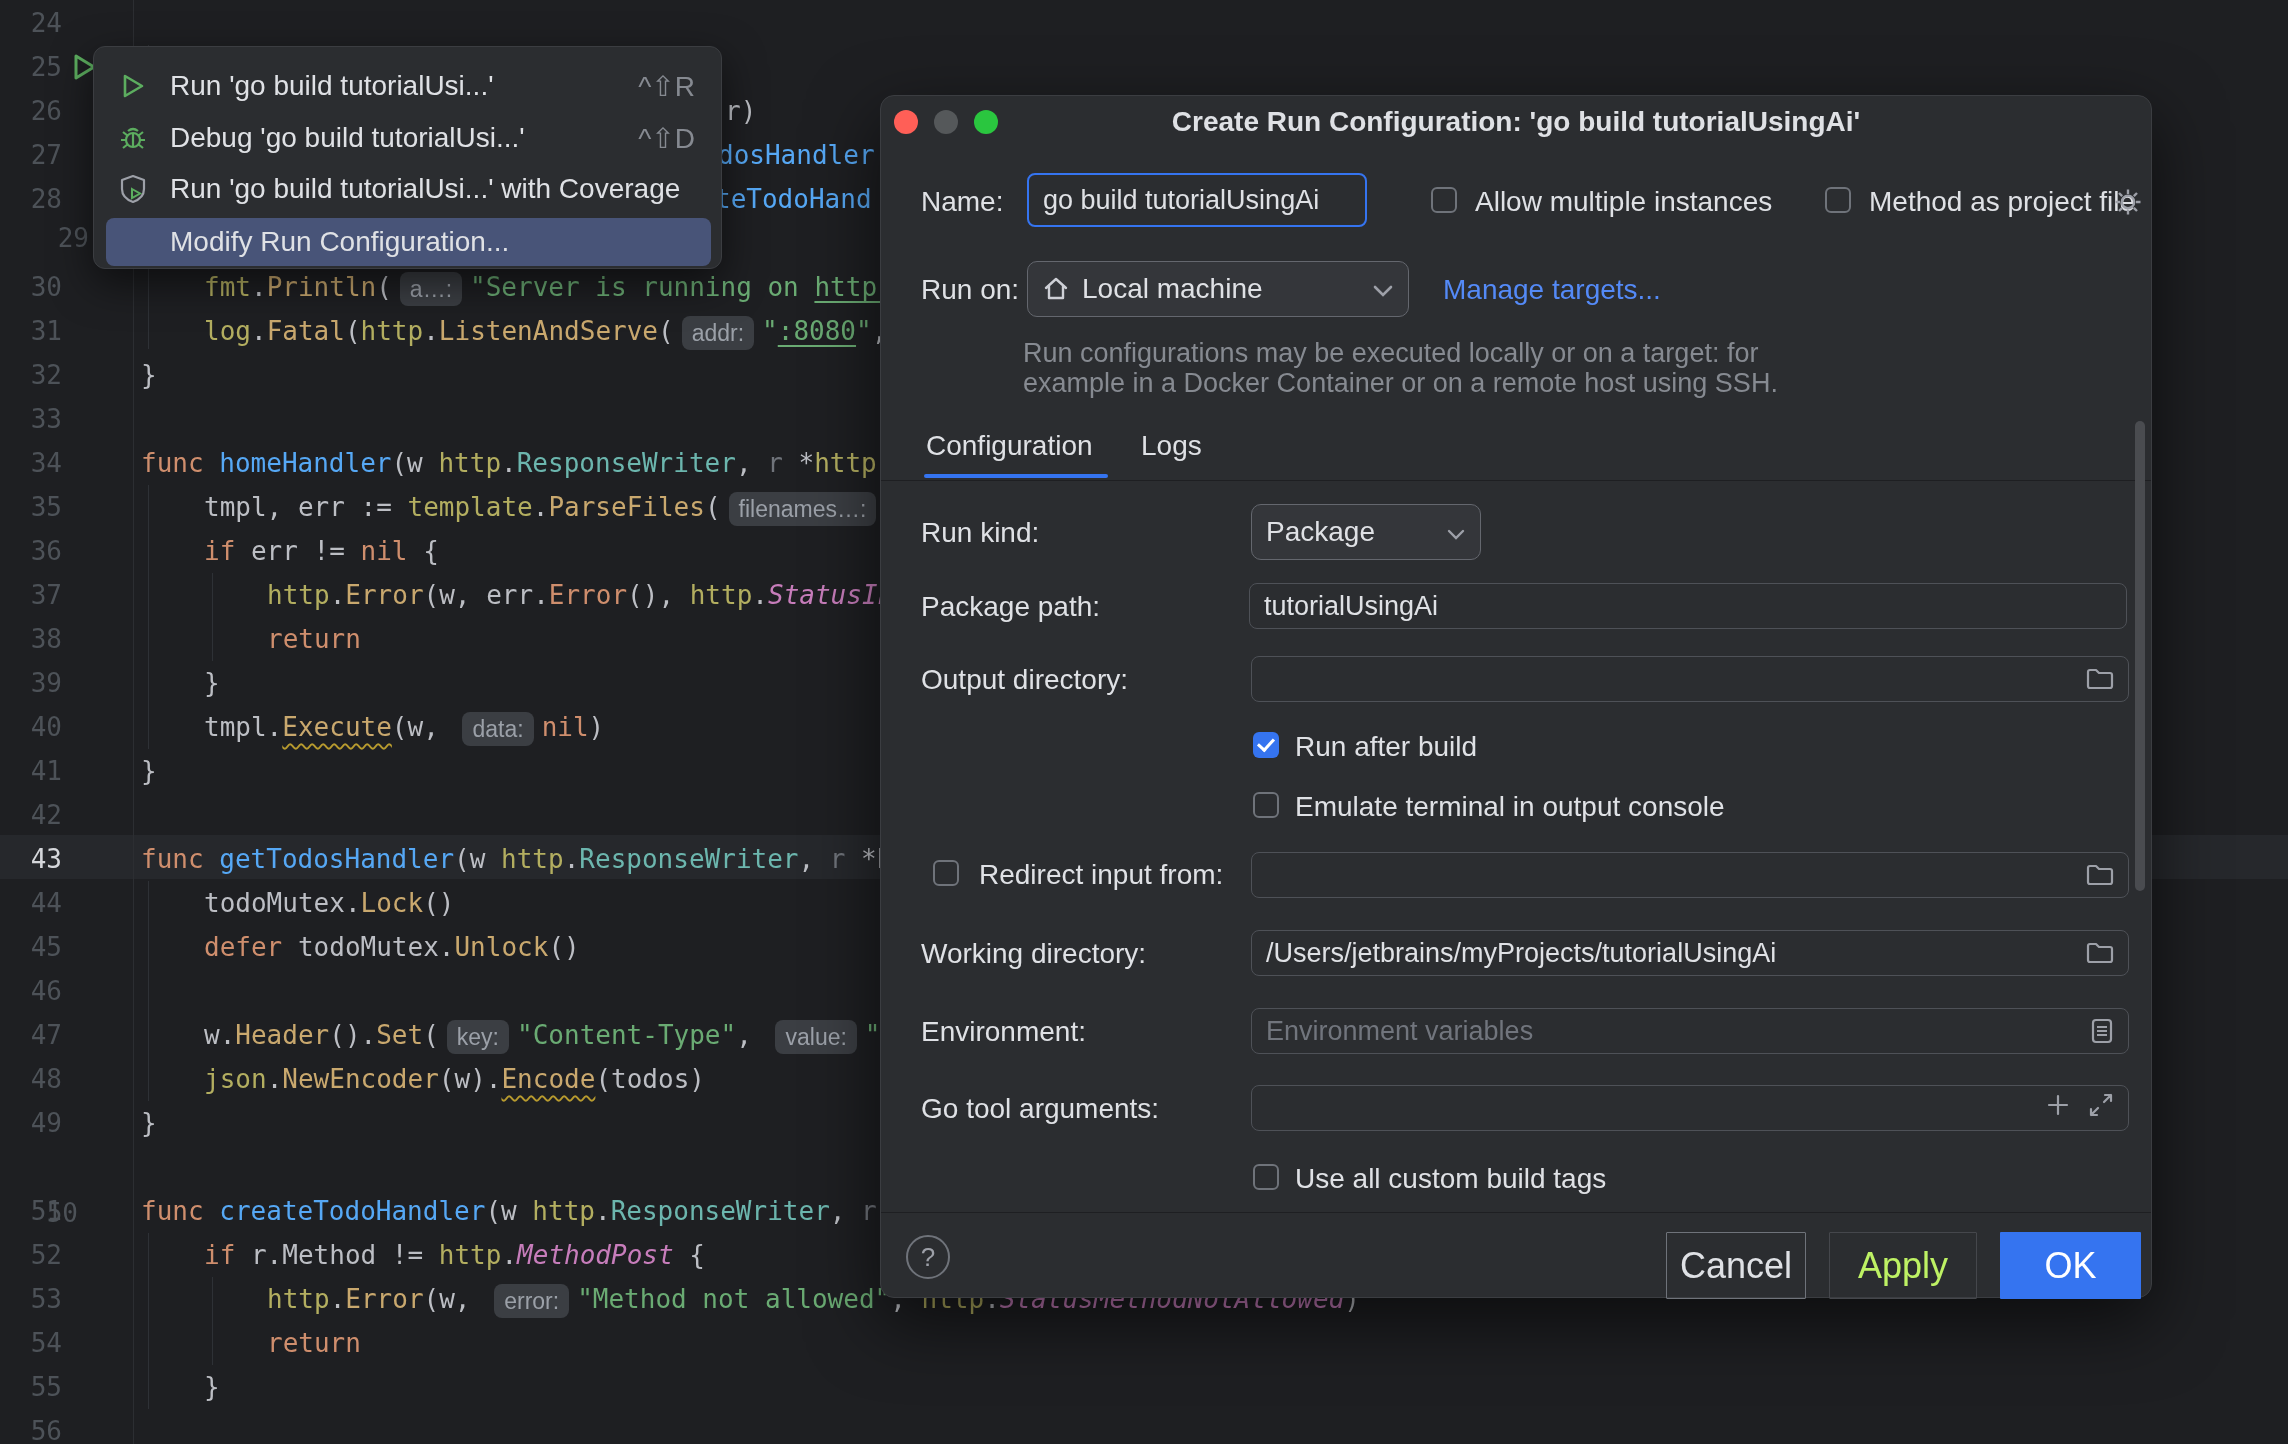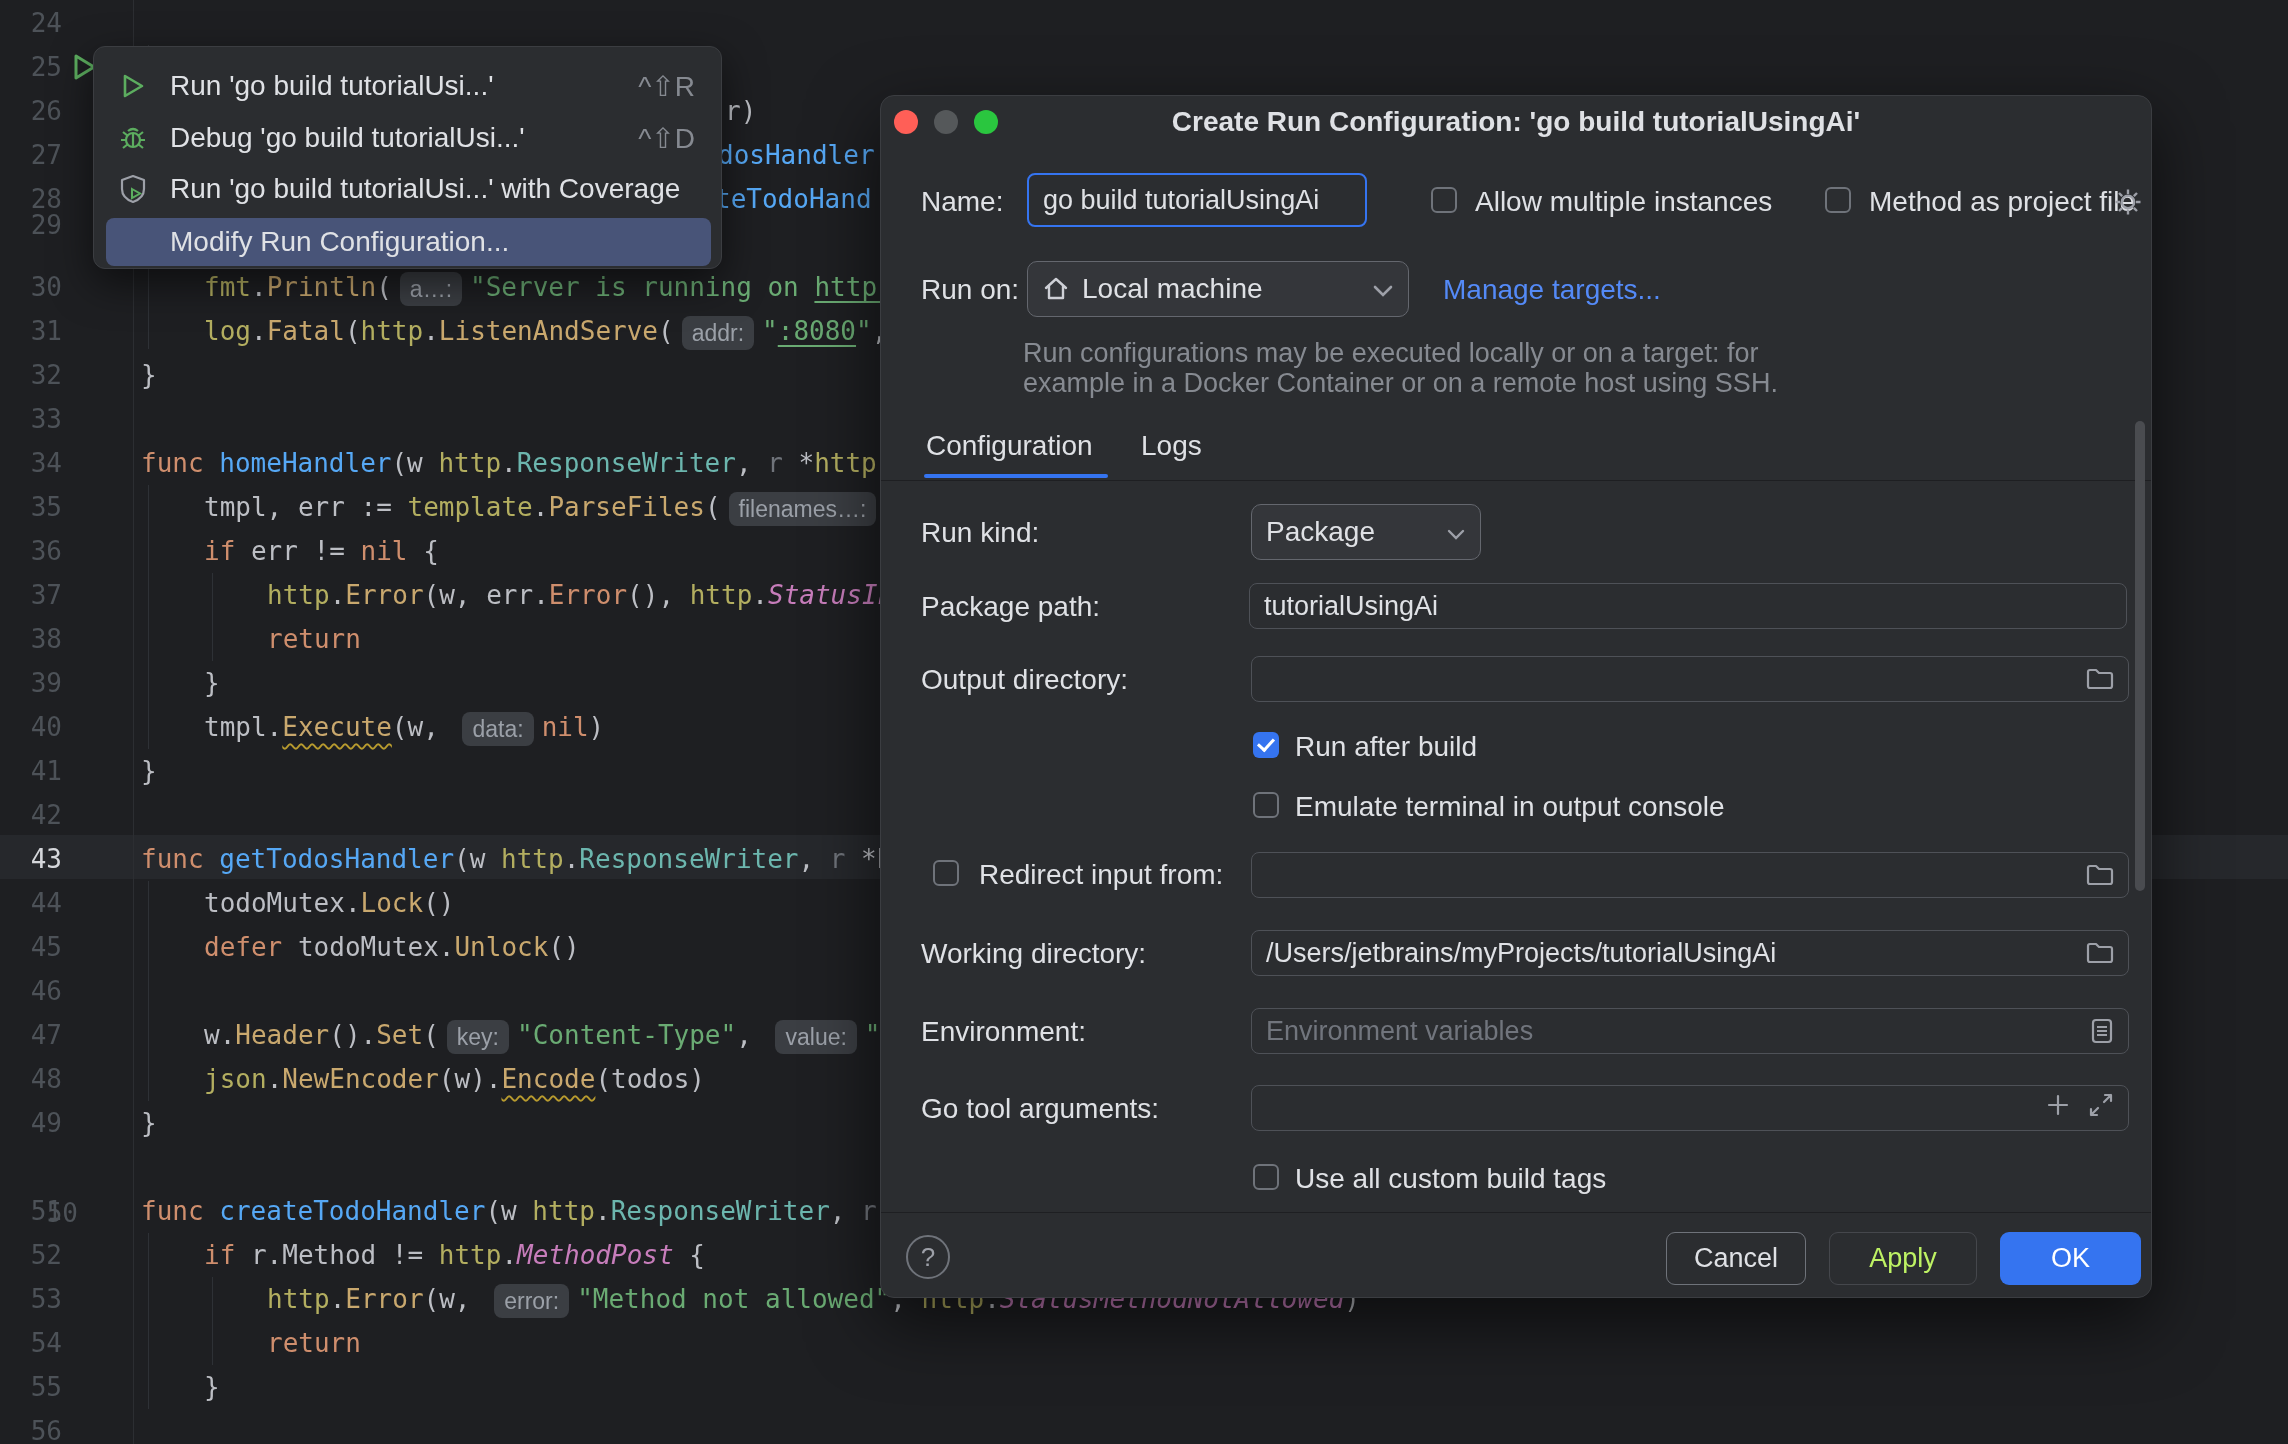--- a/index.html
+++ b/index.html
@@ -55,21 +55,21 @@
       box-sizing:border-box;background:transparent;}
   .cbx.checked{border:none;background:#3574F0;}
   .cbx.checked::after{content:"";position:absolute;left:8px;top:3px;width:7px;height:13px;
       border:solid #fff;border-width:0 3px 3px 0;transform:rotate(42deg);}
   .cbx-label{position:absolute;font-size:28px;color:#DFE1E5;white-space:nowrap;}
   .link{position:absolute;font-size:28px;color:#548AF7;white-space:nowrap;cursor:pointer;}
   .desc{position:absolute;font-size:27px;color:#868A91;line-height:30px;white-space:nowrap;}
   .tab{position:absolute;font-size:28px;color:#DFE1E5;}
   .tab-underline{position:absolute;height:4px;border-radius:2px;background:#3574F0;}
   .hsep{position:absolute;left:0;right:0;height:1px;background:#1E1F22;}
-  .btn{position:absolute;height:53px;border-radius:9px;font-size:27px;display:flex;
+  .btn{position:absolute;height:67px;border-radius:1px;font-size:36px;display:flex;
       align-items:center;justify-content:center;box-sizing:border-box;}
   .btn-outline{border:1px solid #6F737A;color:#DFE1E5;background:transparent;}
   .btn-disabled{border:1px solid #45474C;color:#bef264;background:transparent;}
   .btn-primary{background:#3574F0;color:#FFFFFF;}
   #help-circle{position:absolute;left:25px;top:1139px;width:44px;height:44px;border:2px solid #6F737A;
       border-radius:50%;box-sizing:border-box;color:#9DA0A8;font-size:26px;display:flex;
       align-items:center;justify-content:center;}
   #dlg-scrollbar{position:absolute;left:1254px;top:325px;width:10px;height:470px;
       background:#4A4C50;border-radius:5px;}
 </style>
@@ -90,21 +90,21 @@
     <div class="indent-guide" style="left:212px;top:1277px;height:88px"></div>
     <div id="code-lines">
         <div class="gutter-num" style="top: 1px;">24</div>
         <div class="gutter-num" style="top: 45px;">25</div>
         <div class="gutter-num" style="top: 89px;">26</div>
         <div class="code-line" style="top: 89px; left: 725px;"><span class="tk-p">r)</span></div>
         <div class="gutter-num" style="top: 133px;">27</div>
         <div class="code-line" style="top: 133px; left: 718px;"><span class="tk-f">dosHandler</span></div>
         <div class="gutter-num" style="top: 177px;">28</div>
         <div class="code-line" style="top: 177px; left: 715px;"><span class="tk-f">teTodoHand</span></div>
-        <div class="gutter-num" style="top: 203px;">29</div>
+        <div class="gutter-num" style="top: 216px; padding-left: 27px;">29</div>
         <div class="gutter-num" style="top: 265px;">30</div>
         <div class="code-line" style="top: 265px; left: 204px;"><span class="tk-g">fmt</span><span class="tk-p">.</span><span class="tk-c">Println</span><span class="tk-p">(</span><span class="inlay">a…:</span><span class="tk-s">"Server is running on </span><span class="tk-l">http:</span></div>
         <div class="gutter-num" style="top: 309px;">31</div>
         <div class="code-line" style="top: 309px; left: 204px;"><span class="tk-g">log</span><span class="tk-p">.</span><span class="tk-c">Fatal</span><span class="tk-p">(</span><span class="tk-g">http</span><span class="tk-p">.</span><span class="tk-c">ListenAndServe</span><span class="tk-p">(</span><span class="inlay">addr:</span><span class="tk-s">"</span><span class="tk-l">:8080</span><span class="tk-s">"</span><span class="tk-p">,</span></div>
         <div class="gutter-num" style="top: 353px;">32</div>
         <div class="code-line" style="top: 353px; left: 141px;"><span class="tk-p">}</span></div>
         <div class="gutter-num" style="top: 397px;">33</div>
         <div class="gutter-num" style="top: 441px;">34</div>
         <div class="code-line" style="top: 441px; left: 141px;"><span class="tk-k">func </span><span class="tk-f">homeHandler</span><span class="tk-p">(w </span><span class="tk-g">http</span><span class="tk-p">.</span><span class="tk-t">ResponseWriter</span><span class="tk-p">, </span><span class="tk-d">r</span><span class="tk-p"> *</span><span class="tk-g">http</span></div>
         <div class="gutter-num" style="top: 485px;">35</div>

